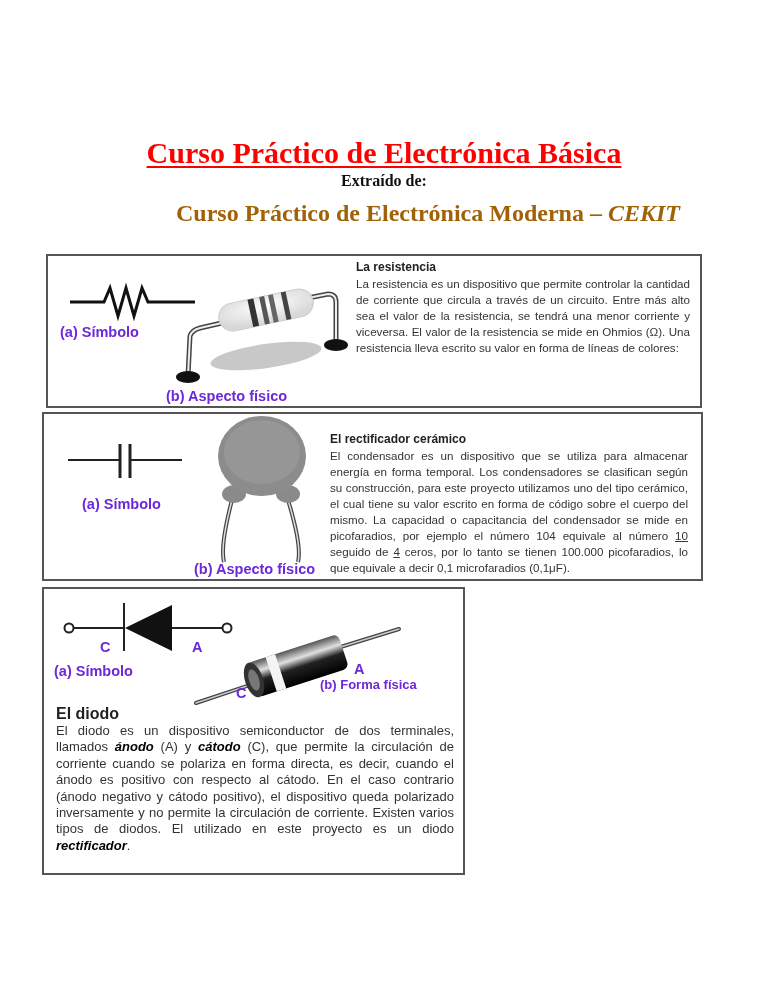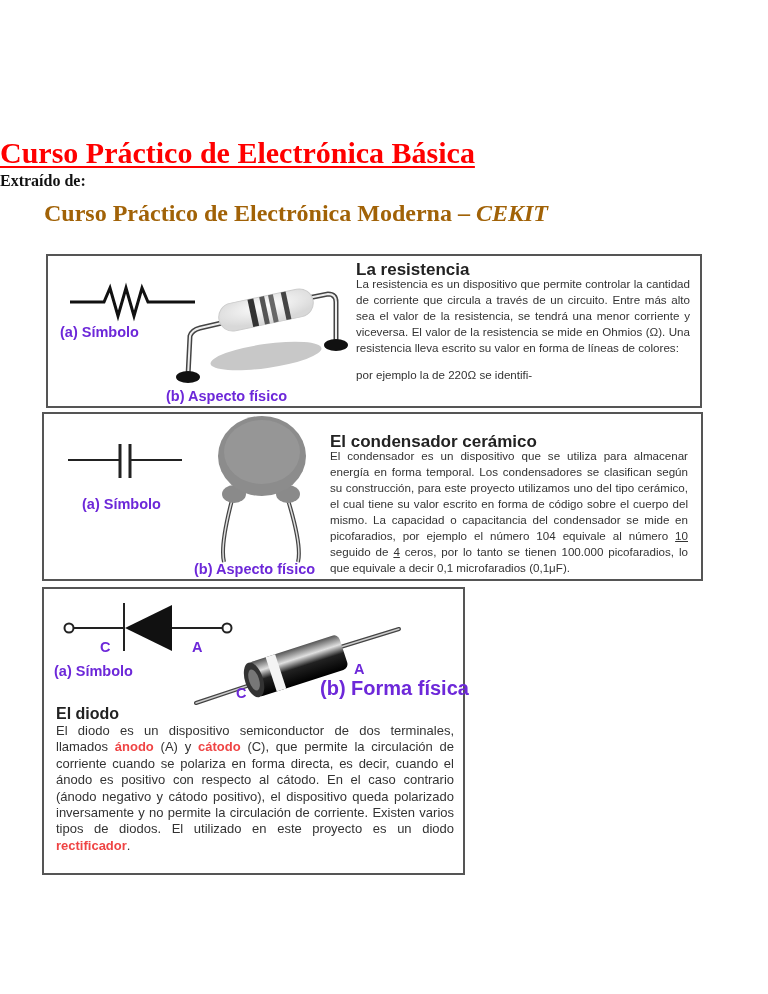--- a/index.html
+++ b/index.html
@@ -1,30 +1,30 @@
 <!DOCTYPE html>
 <html><head>
 <meta charset="utf-8">
 <style>
   html, body { margin:0; padding:0; background:#ffffff; }
   body { width:768px; height:994px; position:relative; overflow:hidden; font-family:"Liberation Sans", sans-serif; color:#222; }
-  .title { position:absolute; left:0; width:768px; text-align:left; font-family:"Liberation Serif", serif; font-weight:bold; }
+  .title { position:absolute; left:0; width:768px; text-align:center; font-family:"Liberation Serif", serif; font-weight:bold; }
   .t1 { top:136px; font-size:30px; color:#ff0000; }
   .t1 span { text-decoration:underline; text-decoration-thickness:2px; text-underline-offset:3px; }
   .t2 { top:172px; font-size:16px; color:#111; }
   .t3 { top:200px; font-size:24px; color:#a16207;margin-left:44px; }
   .t3 i { font-style:italic; }
   .box { position:absolute; border:2px solid #555; background:#fff; box-sizing:border-box; }
   .box1 { left:46px; top:254px; width:656px; height:154px; }
   .box2 { left:42px; top:412px; width:661px; height:169px; }
   .box3 { left:42px; top:587px; width:423px; height:288px; }
   .lbl { position:absolute; font-weight:bold; font-size:14.5px; color:#6d28d9; white-space:nowrap; }
-  .hd { position:absolute; font-weight:bold; font-size:17px; color:#222; white-space:nowrap; }
+  .hd { position:absolute; font-weight:bold; font-size:12px; color:#222; white-space:nowrap; }
   .txt { position:absolute; font-size:11.6px; line-height:16px; color:#333; text-align:justify; text-align-last:left; }
-  .txt b { color:#ef4444; }
+  .txt b { color:#000000;font-style:italic; }
   svg { position:absolute; overflow:visible; }
 </style>
 </head>
 <body>
 
 <div class="title t1"><span>Curso Práctico de Electrónica Básica</span></div>
 <div class="title t2">Extraído de:</div>
 <div class="title t3"><span>Curso Práctico de Electrónica Moderna – </span><i>CEKIT</i></div>
 
 <div class="box box1">
@@ -52,21 +52,20 @@
       <rect x="93" y="20" width="5" height="28" fill="#666"></rect>
       <rect x="106" y="20" width="5" height="28" fill="#444"></rect>
     </g>
     <ellipse cx="10" cy="101" rx="12" ry="6" fill="#111"></ellipse>
     <ellipse cx="158" cy="69" rx="12" ry="6" fill="#111"></ellipse>
   </svg>
   <div class="lbl" style="left:118px;top:132px">(b) Aspecto físico</div>
 
   <div class="hd" style="left:308px;top:4px">La resistencia</div>
   <div class="txt" style="left:308px;top:20px;width:334px">La resistencia es un dispositivo que permite controlar la cantidad de corriente que circula a través de un circuito. Entre más alto sea el valor de la resistencia, se tendrá una menor corriente y viceversa. El valor de la resistencia se mide en Ohmios (Ω). Una resistencia lleva escrito su valor en forma de líneas de colores:</div>
-  <div class="txt" style="left:308px;top:111px;width:334px;text-align:right">por ejemplo la de 220Ω se identifi-</div>
 </div>
 
 <div class="box box2">
   <svg style="left:24px;top:26px" width="120" height="40" viewBox="0 0 120 40">
     <line x1="0" y1="20" x2="52" y2="20" stroke="#222" stroke-width="2"></line>
     <line x1="52" y1="4" x2="52" y2="38" stroke="#222" stroke-width="3"></line>
     <line x1="62" y1="4" x2="62" y2="38" stroke="#222" stroke-width="3"></line>
     <line x1="62" y1="20" x2="114" y2="20" stroke="#222" stroke-width="2"></line>
   </svg>
   <div class="lbl" style="left:38px;top:82px">(a) Símbolo</div>
@@ -76,21 +75,21 @@
     <path d="M20,84 Q8,130 12,146" fill="none" stroke="#ddd" stroke-width="1.5"></path>
     <path d="M76,84 Q90,130 86,146" fill="none" stroke="#444" stroke-width="4"></path>
     <path d="M76,84 Q90,130 86,146" fill="none" stroke="#ddd" stroke-width="1.5"></path>
     <ellipse cx="22" cy="78" rx="12" ry="9" fill="#8a8a8a"></ellipse>
     <ellipse cx="76" cy="78" rx="12" ry="9" fill="#8a8a8a"></ellipse>
     <ellipse cx="50" cy="40" rx="44" ry="40" fill="#8c8c8c"></ellipse>
     <ellipse cx="50" cy="36" rx="38" ry="32" fill="#969696"></ellipse>
   </svg>
   <div class="lbl" style="left:150px;top:147px">(b) Aspecto físico</div>
 
-  <div class="hd" style="left:286px;top:18px">El condensador cerámico</div>
+  <div class="hd" style="left:286px;top:18px">El rectificador cerámico</div>
   <div class="txt" style="left:286px;top:34px;width:358px"><span>El condensador es un dispositivo que se utiliza para almacenar energía en forma temporal. Los condensadores se clasifican según su construcción, para este proyecto utilizamos uno del tipo cerámico, el cual tiene su valor escrito en forma de código sobre el cuerpo del mismo. La capacidad o capacitancia del condensador se mide en picofaradios, por ejemplo el número 104 equivale al número </span><u>10</u><span> seguido de </span><u>4</u><span> ceros, por lo tanto se tienen 100.000 picofaradios, lo que equivale a decir 0,1 microfaradios (0,1μF).</span></div>
 </div>
 
 <div class="box box3">
   <svg style="left:18px;top:6px" width="180" height="56" viewBox="0 0 180 56">
     <circle cx="7" cy="33" r="4.5" fill="#fff" stroke="#222" stroke-width="2"></circle>
     <line x1="12" y1="33" x2="62" y2="33" stroke="#222" stroke-width="2"></line>
     <line x1="62" y1="8" x2="62" y2="56" stroke="#222" stroke-width="2"></line>
     <polygon points="63,33 110,10 110,56" fill="#111"></polygon>
     <line x1="110" y1="33" x2="160" y2="33" stroke="#222" stroke-width="2"></line>
@@ -115,17 +114,17 @@
     <line x1="140" y1="20" x2="205" y2="0" stroke="#ccc" stroke-width="1.5" stroke-linecap="round"></line>
     <g transform="rotate(-18 100 38)">
       <rect x="56" y="20" width="96" height="36" rx="6" fill="url(#dbody)"></rect>
       <rect x="76" y="20" width="10" height="36" fill="#f4f4f4"></rect>
       <ellipse cx="58" cy="38" rx="9" ry="18" fill="#333"></ellipse>
       <ellipse cx="58" cy="38" rx="5" ry="11" fill="#777"></ellipse>
     </g>
   </svg>
   <div class="lbl" style="left:192px;top:96px">C</div>
   <div class="lbl" style="left:310px;top:72px">A</div>
-  <div class="lbl" style="left:276px;top:88px;font-size:20px">(b) Forma física</div>
+  <div class="lbl" style="left:276px;top:88px;font-size:13px">(b) Forma física</div>
 
   <div class="hd" style="left:12px;top:116px;font-size:16px">El diodo</div>
   <div class="txt" style="left:12px;top:134px;width:398px;font-size:13px;line-height:16.4px"><span>El diodo es un dispositivo semiconductor de dos terminales, llamados </span><b>ánodo</b><span> (A)  y </span><b>cátodo</b><span> (C), que permite la circulación de corriente cuando se polariza en forma directa, es decir, cuando el ánodo es positivo con respecto al cátodo. En el caso contrario (ánodo negativo y cátodo positivo), el dispositivo queda polarizado inversamente y no permite la circulación de corriente. Existen varios tipos de diodos. El utilizado en este proyecto es un diodo </span><b>rectificador</b><span>.</span></div>
 </div>
 
 </body></html>

